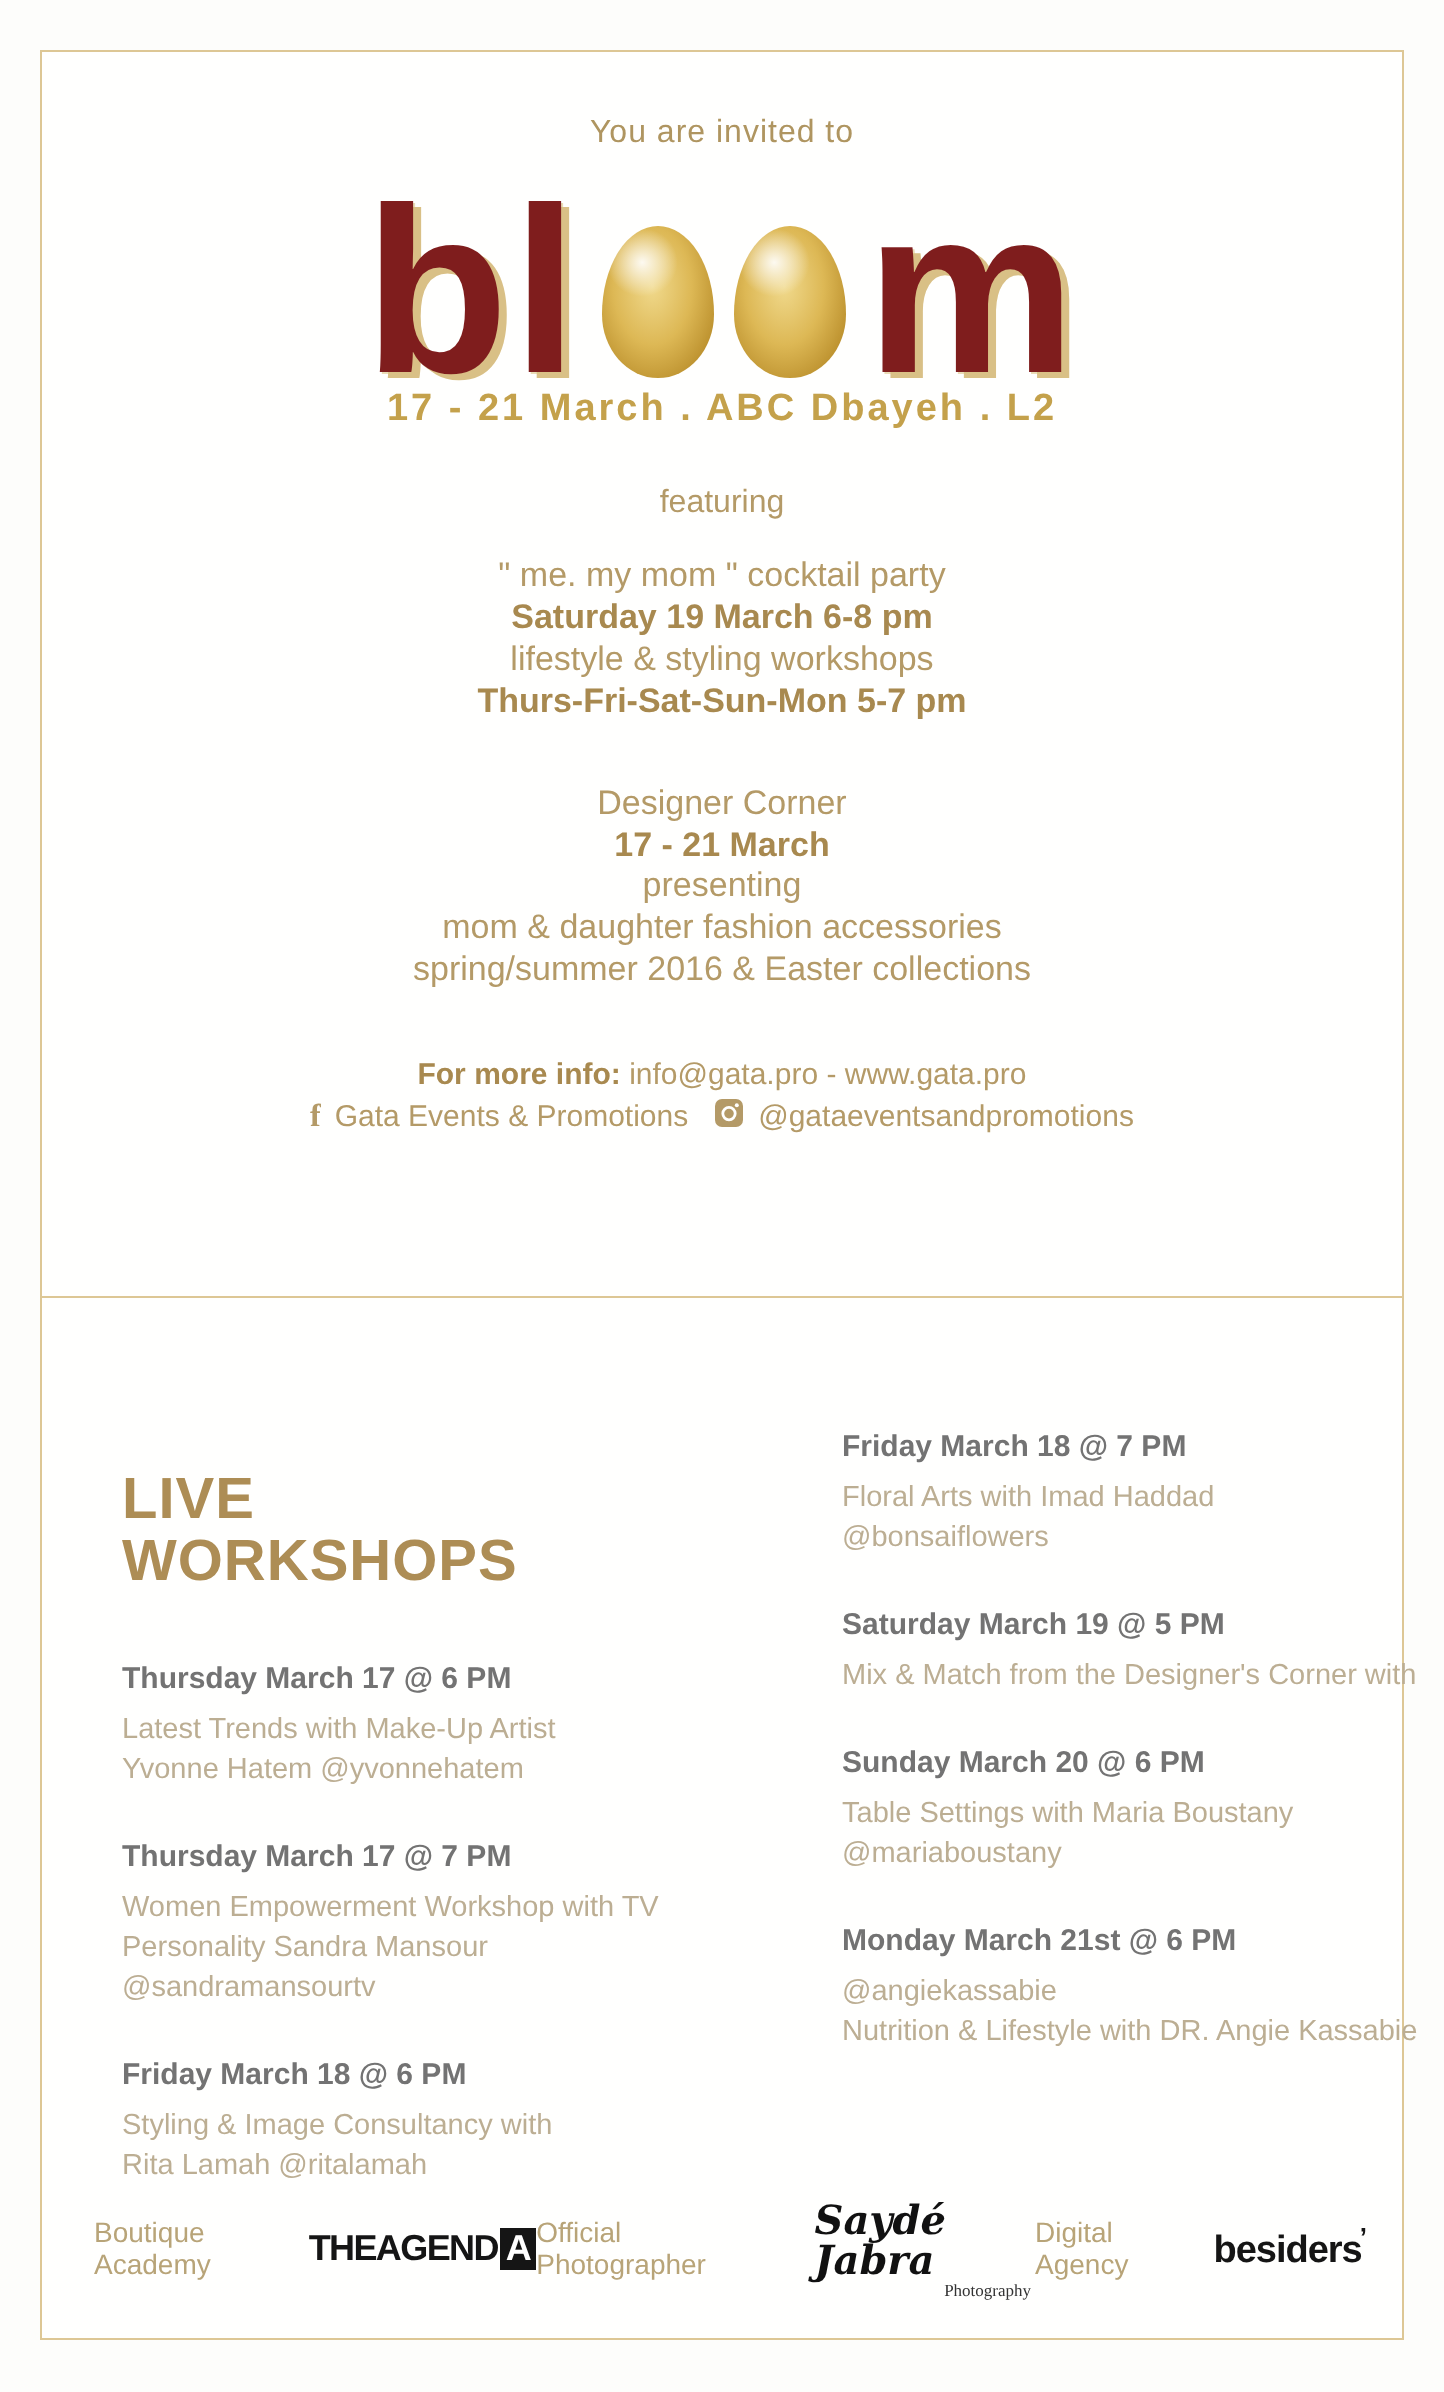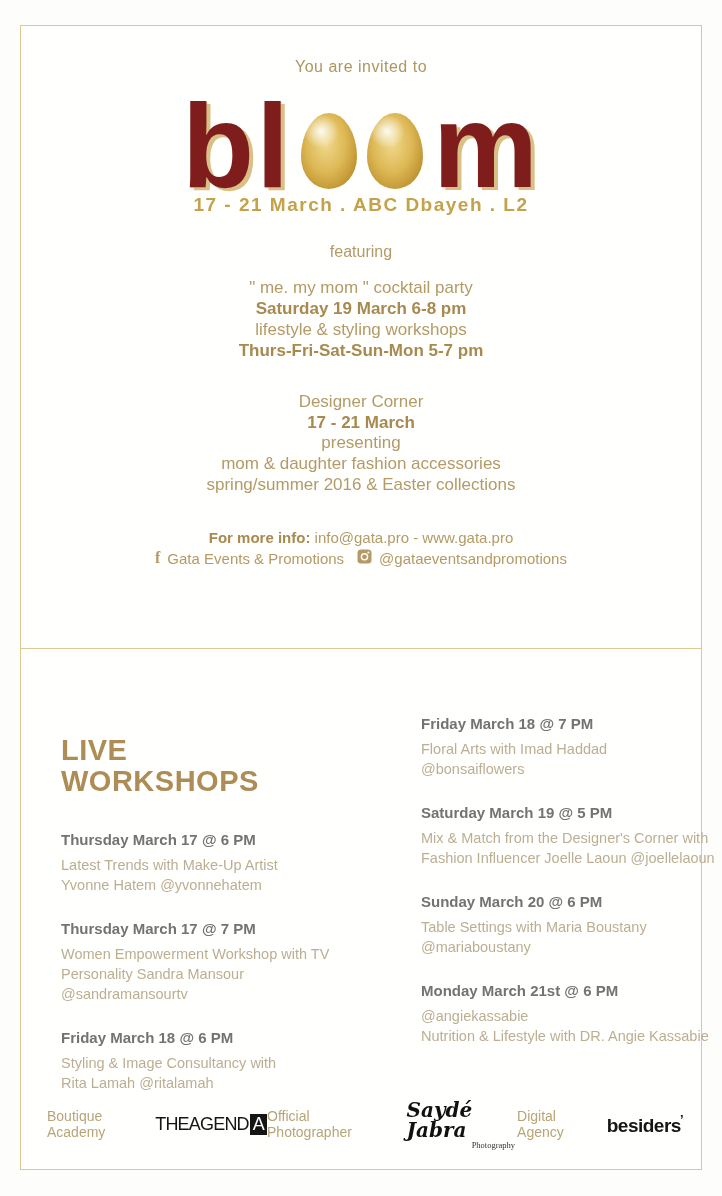--- a/index.html
+++ b/index.html
@@ -80,21 +80,21 @@
   .ws-item { margin-bottom:25px; }
   .ws-title { font-size:15px; font-weight:bold; color:#737373; margin-bottom:7px; }
   .ws-line { font-size:14.5px; color:#bcae93; line-height:1.38; }
 
   .footer-row {
     position:absolute; left:26px; right:18px; bottom:20px;
     display:flex; align-items:center; justify-content:space-between;
   }
   .footer-group { display:flex; align-items:center; gap:30px; }
   .footer-label { font-size:14px; color:#b8a478; }
-  .agenda-logo { font-size:18px; font-weight:normal; color:#151515; letter-spacing:-.8px; display:flex; flex-direction:column; align-items:center; }
+  .agenda-logo { font-size:18px; font-weight:bold; color:#151515; letter-spacing:-.8px; display:flex; flex-direction:column; align-items:center; }
   .agenda-line { display:flex; align-items:center; }
   .agenda-boxed { background:#151515; color:#fff; padding:0 3px; margin-left:1px; }
   .besiders-logo { font-size:19px; font-weight:bold; color:#151515; letter-spacing:-.5px; }
   .besiders-mark { font-size:13px; vertical-align:8px; margin-left:-1px; }
   .sayde-logo { display:flex; flex-direction:column; align-items:flex-end; line-height:1; }
   .sayde-name { font-family:"DejaVu Serif", serif; font-style:italic; font-weight:bold; font-size:20px; color:#111; }
   .sayde-sub { font-family:"Liberation Serif", serif; font-size:8.5px; color:#333; margin-top:1px; margin-right:2px; }
 </style>
 </head>
 <body>
@@ -215,21 +215,20 @@
     <div class="ws-col ws-col-right">
       <div class="ws-item">
         <div class="ws-title">Friday March 18 @ 7 PM</div>
         <div class="ws-line">Floral Arts with Imad Haddad</div>
         <div class="ws-line">@bonsaiflowers</div>
       </div>
 
       <div class="ws-item">
         <div class="ws-title">Saturday March 19 @ 5 PM</div>
         <div class="ws-line">Mix &amp; Match from the Designer's Corner with</div>
-        <div class="ws-line">Fashion Influencer Joelle Laoun @joellelaoun</div>
       </div>
 
       <div class="ws-item">
         <div class="ws-title">Sunday March 20 @ 6 PM</div>
         <div class="ws-line">Table Settings with Maria Boustany</div>
         <div class="ws-line">@mariaboustany</div>
       </div>
 
       <div class="ws-item">
         <div class="ws-title">Monday March 21st @ 6 PM</div>

